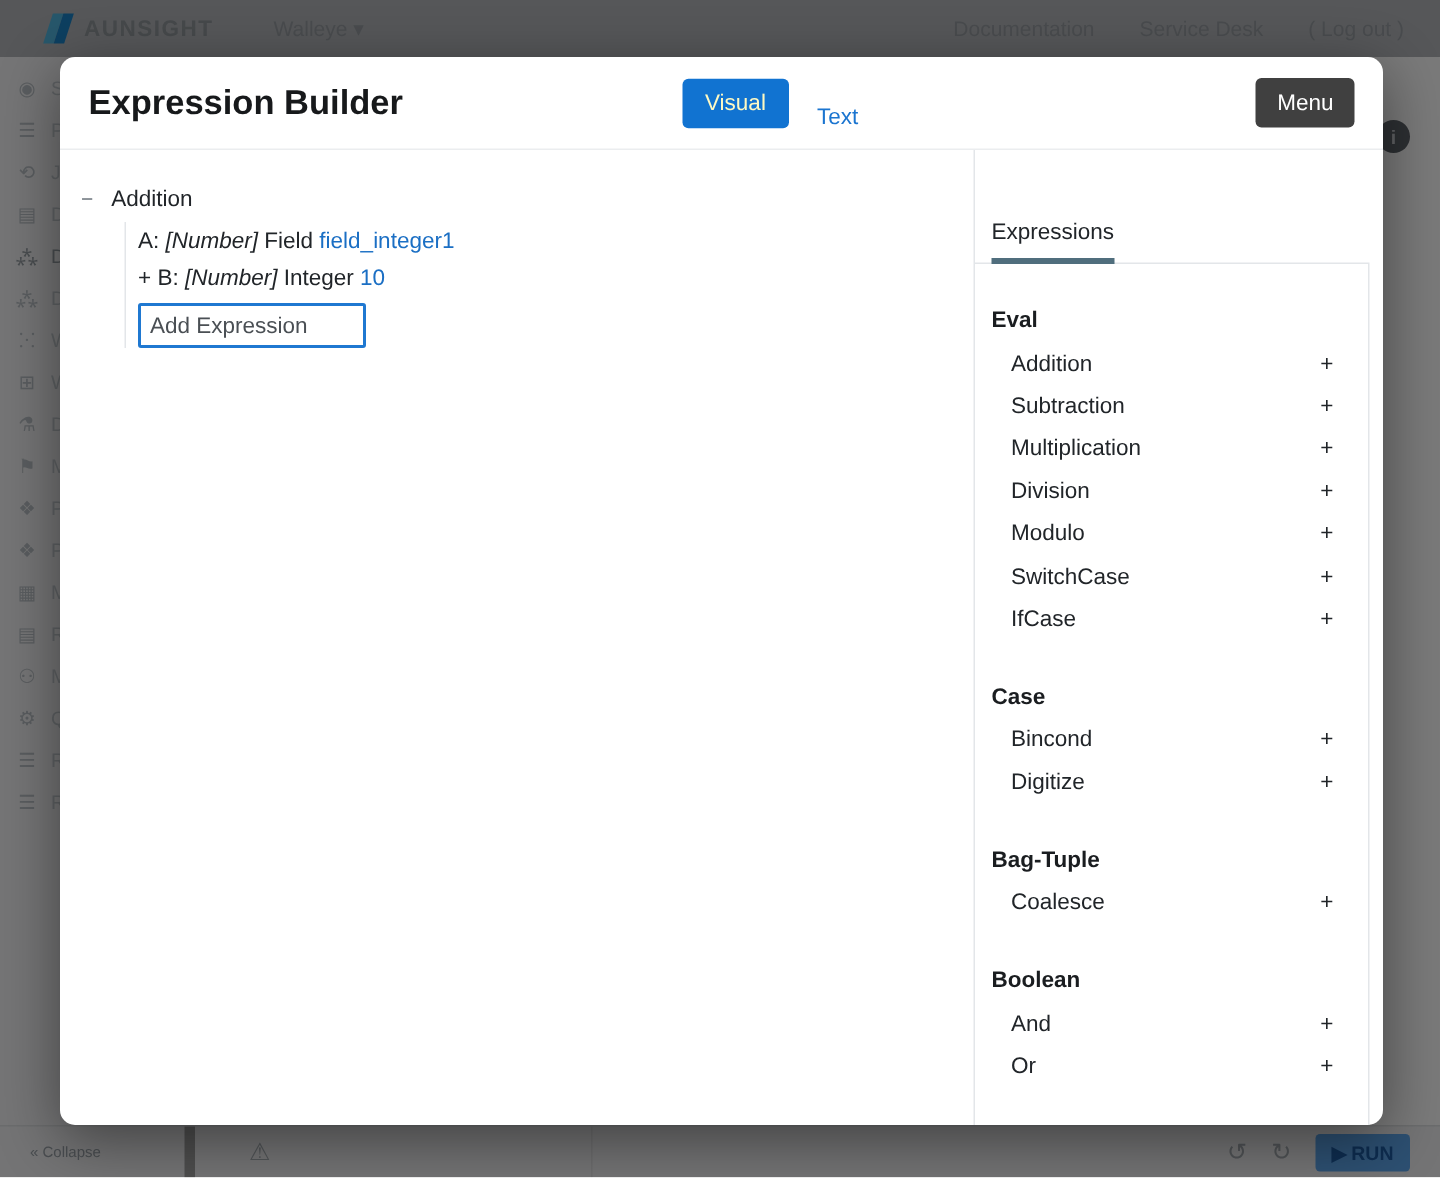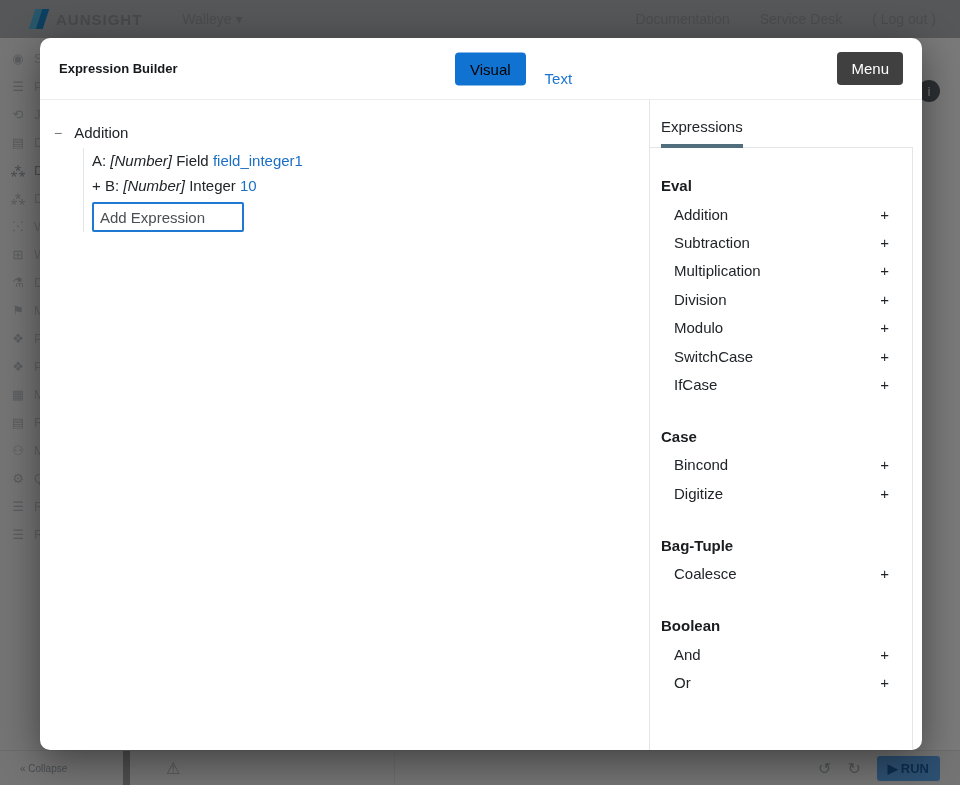--- a/index.html
+++ b/index.html
@@ -43,24 +43,24 @@
 
   
   .overlay { position:absolute; inset:0; background:rgba(0,0,0,0.52); z-index:5; }
 
   
   .modal { position:absolute; left:40px; top:38px; width:882px; height:712px; background:#fff;
     border-radius:10px; box-shadow:0 10px 40px rgba(0,0,0,0.45); z-index:10;
     display:flex; flex-direction:column; overflow:hidden; }
   .modal-header { height:62px; flex:0 0 62px; display:flex; align-items:center; padding:0 19px;
     border-bottom:1px solid #ebedef; position:relative; }
-  .m-title { font-size:13px; font-weight:700; color:#17191b; }
+  .m-title { font-size:23px; font-weight:700; color:#17191b; }
   .header-tabs { position:absolute; left:415px; top:50%; transform:translateY(-50%);
     display:flex; align-items:center; gap:19px; }
-  .btn-visual { background:#1173d1; color:#000000; border:none; border-radius:4px;
+  .btn-visual { background:#1173d1; color:#fef9c3; border:none; border-radius:4px;
     padding:8px 15px; font-size:15px; cursor:pointer; }
   .link-text { color:#1b75d0; font-size:15px; text-decoration:none; cursor:pointer;margin-top:18px; }
   .btn-menu { margin-left:auto; background:#404040; color:#fff; border:none; border-radius:4px;
     padding:8px 14px; font-size:15px; cursor:pointer; }
 
   .modal-body { flex:1 1 auto; display:flex; min-height:0; }
 
   
   .tree-panel { width:610px; flex:0 0 610px; border-right:1px solid #e3e6e9; padding:24px 0 0 14px; overflow:hidden; }
   .tree-root { display:flex; align-items:baseline; gap:12px; font-size:15px; color:#212529; }
@@ -71,21 +71,21 @@
   .t-val { color:#1b6fc4; cursor:pointer; text-decoration:none; }
   .add-input { display:block; margin-top:4px; width:152px; height:30px; border:2px solid #1f78d1;
     border-radius:2px; font-size:15px; font-family:"Liberation Sans", sans-serif;
     padding:0 6px; color:#4a4f54; outline:none; }
   .add-input::placeholder { color:#4a4f54; opacity:1; }
 
   
   .expr-panel { flex:1 1 auto; display:flex; flex-direction:column; padding-top:18px; min-height:0; }
   .expr-tabs { margin:0 9px 0 0; padding-left:11px; border-bottom:1px solid #e3e6e9; }
   .expr-tab { display:inline-block; font-size:15px; color:#212529; padding-bottom:9px;
-    border-bottom:4px solid #506e7d; margin-bottom:-1px; cursor:pointer; }
+    border-bottom:4px solid #506e7d; margin-bottom:-1px; cursor:pointer;margin-top:28px; }
   .expr-scroll { flex:1 1 auto; overflow:hidden; border-right:1px solid #e3e6e9; margin-right:9px;
     padding:0 23px 0 11px; }
   .sec { margin-top:24px; }
   .sec-title { font-size:15px; font-weight:700; color:#1a1d20; line-height:28px; }
   .sec-item { display:flex; align-items:center; justify-content:space-between;
     height:28.4px; padding-left:13px; font-size:15px; color:#212529; }
   .plus { font-size:15px; color:#212529; cursor:pointer; }
 
   
   .modal-footer { flex:0 0 59px; border-top:1px solid #e3e6e9; display:flex; align-items:center;

